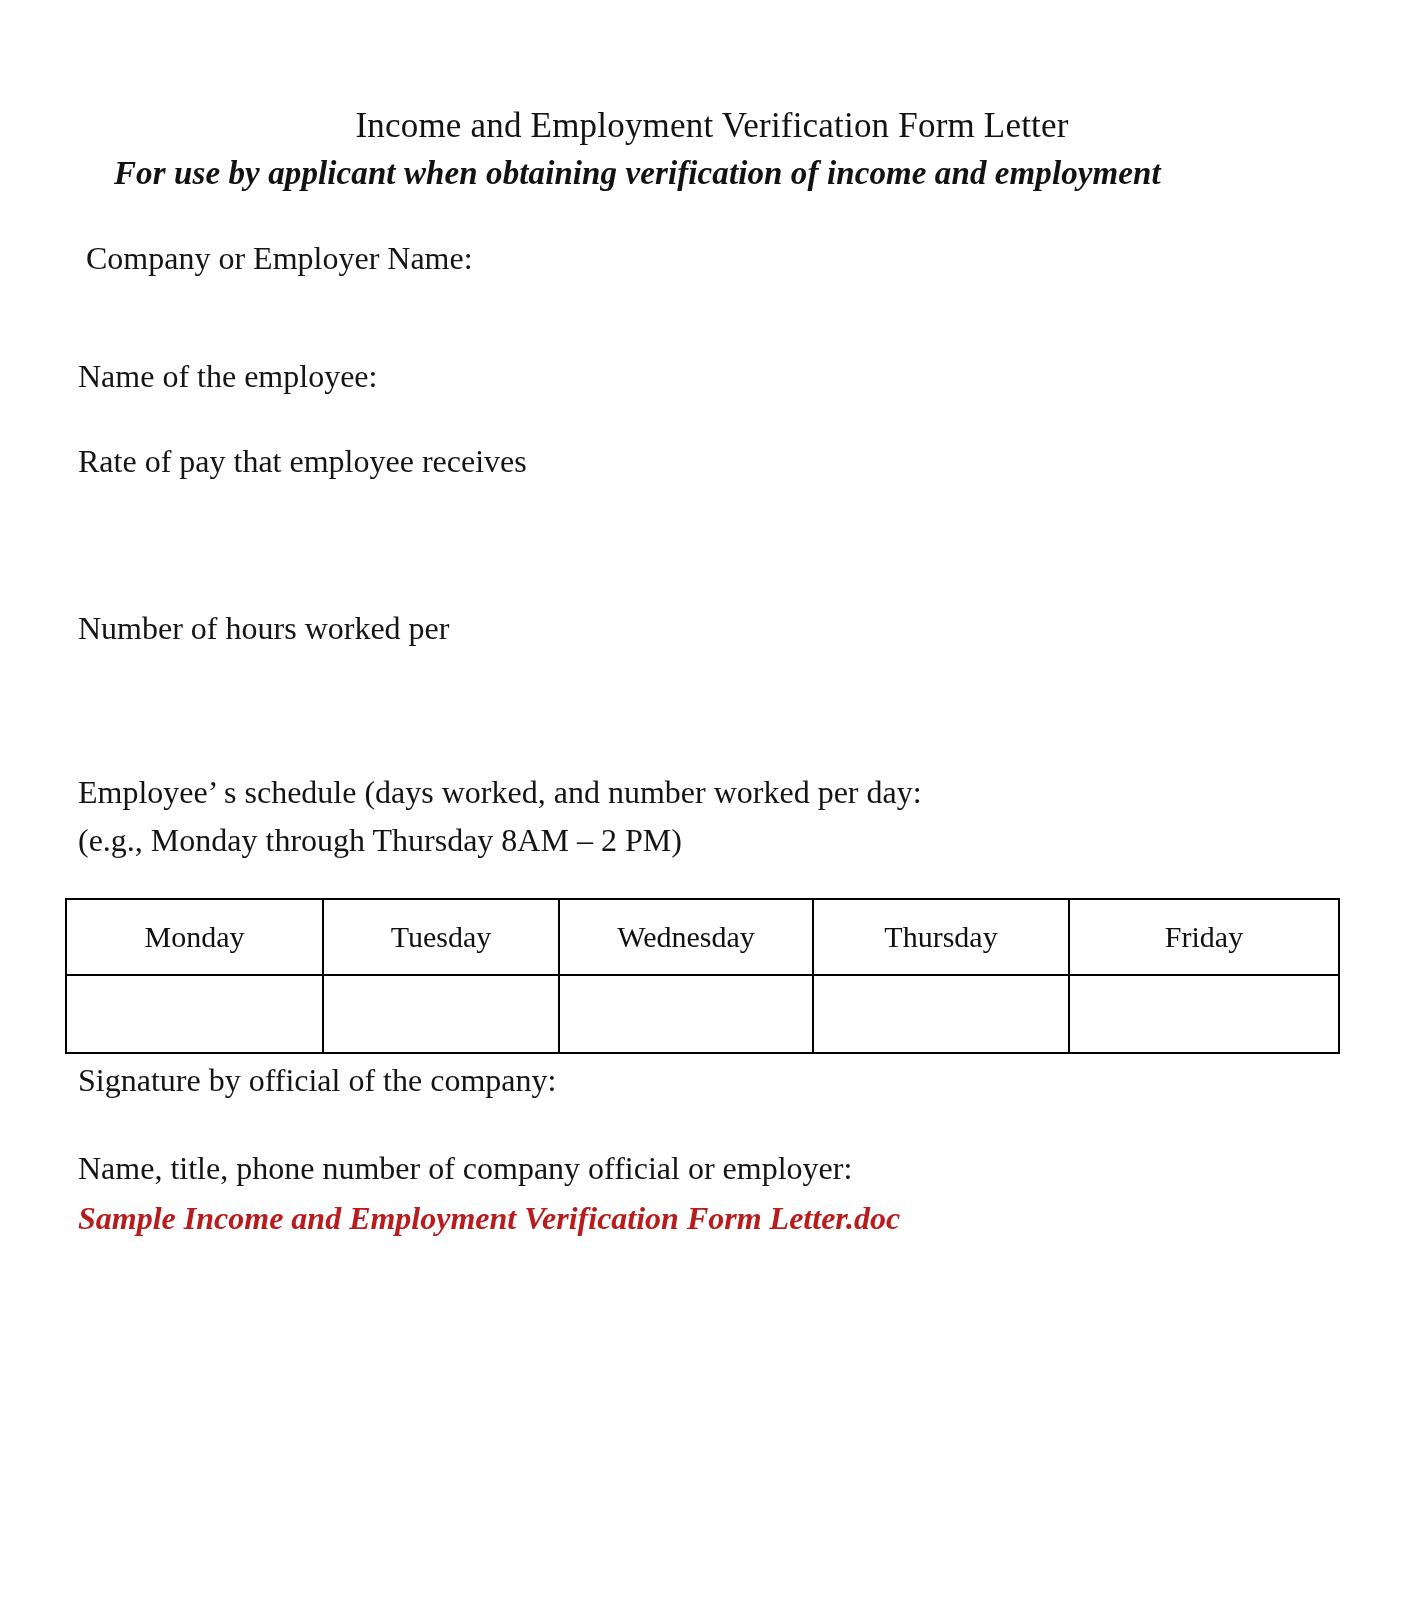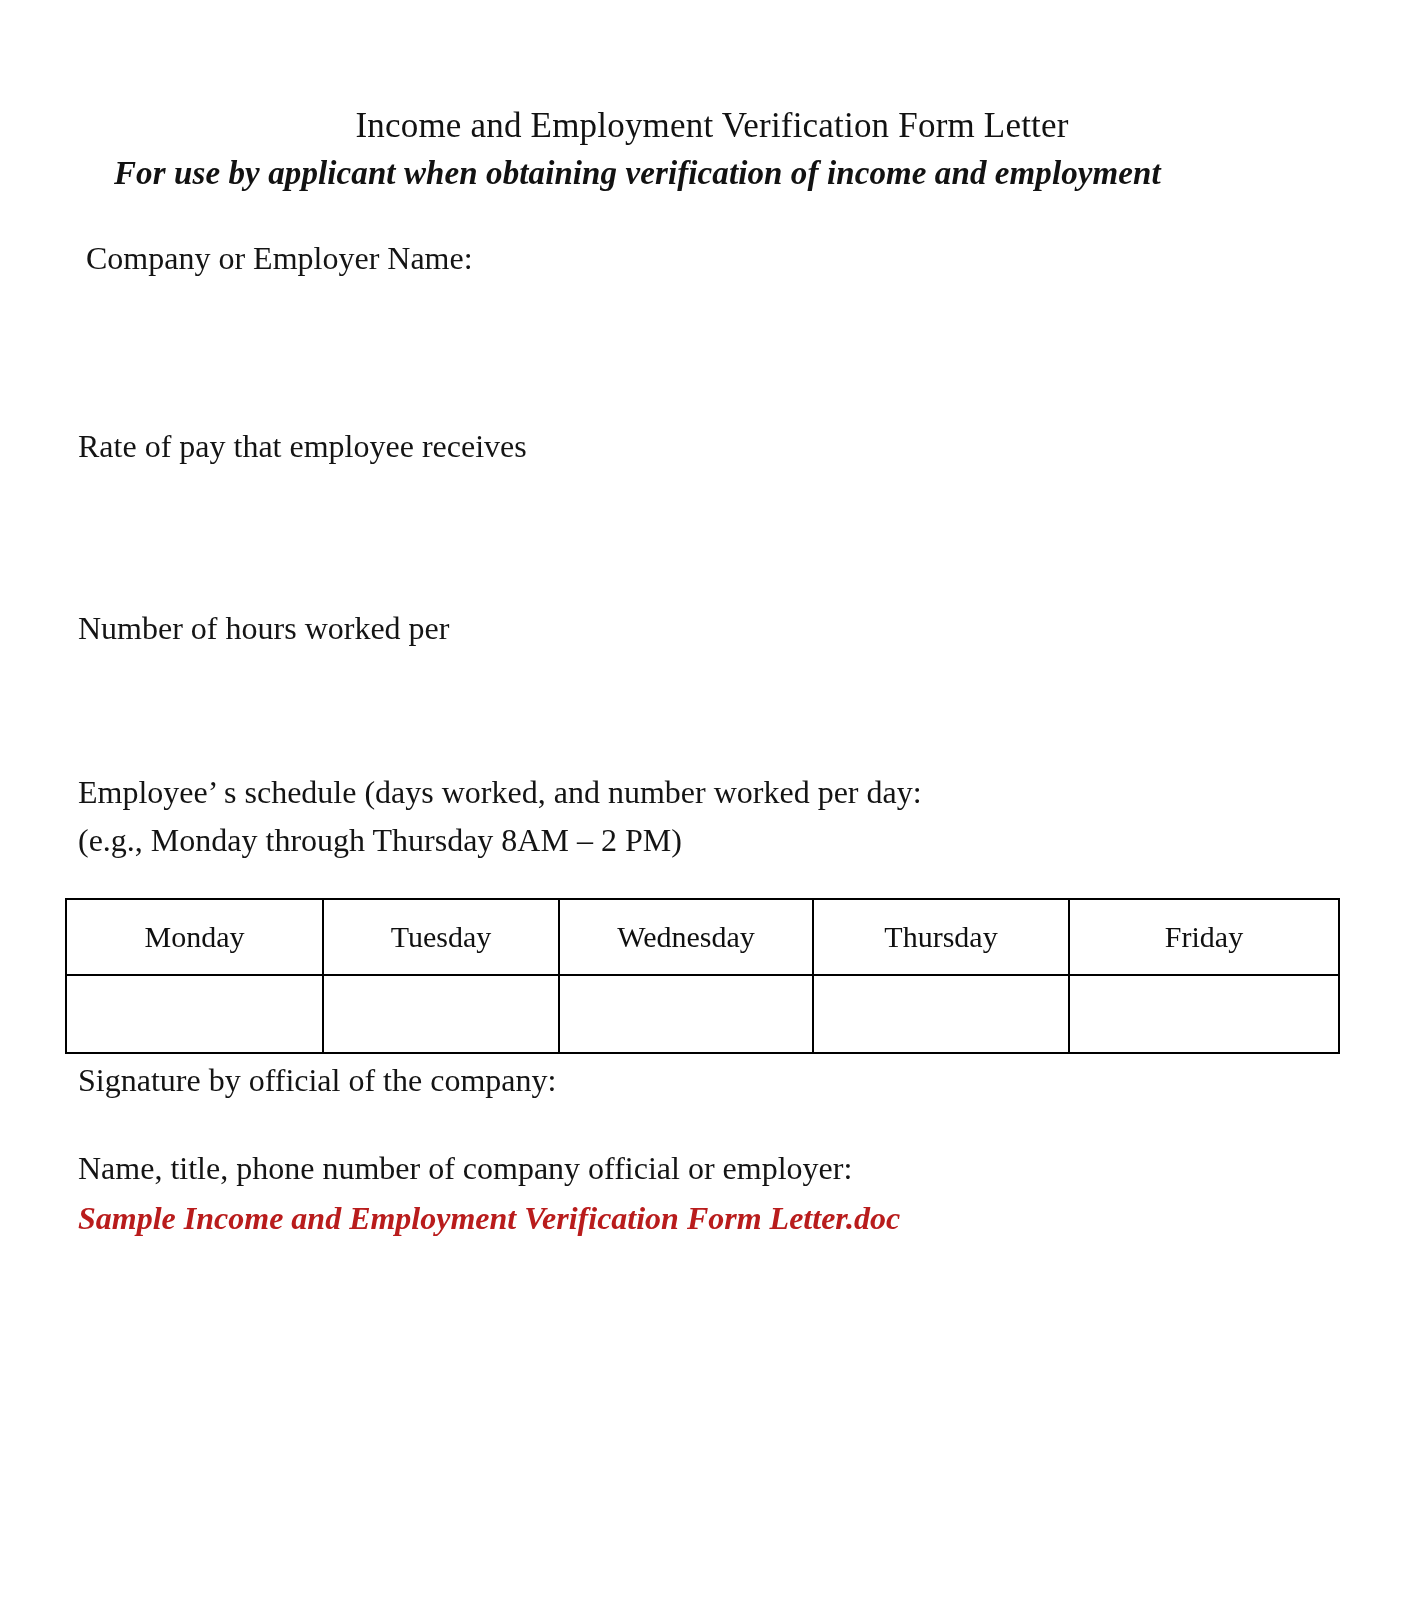--- a/index.html
+++ b/index.html
@@ -58,21 +58,21 @@
     line-height: 48px;
     color: #141414;
     white-space: nowrap;
   }
   .field-block .line {
     display: block;
   }
 
   .fb-company   { top: 234px; margin-left: 8px; }
   .fb-empname   { top: 352px; }
-  .fb-rate      { top: 422px; }
+  .fb-rate      { top: 437px; }
   .fb-hours     { top: 604px; }
   .fb-schedule  { top: 768px; }
   .fb-signature { top: 1056px; }
   .fb-nametitle { top: 1144px; }
 
   .filename-line {
     position: absolute;
     left: 78px;
     top: 1194px;
     font-size: 32px;
@@ -122,20 +122,23 @@
 <div class="page">
 
   <div class="doc-title">Income and Employment Verification Form Letter</div>
 
   <div class="doc-subtitle">For use by applicant when obtaining verification of income and employment</div>
 
   <div class="field-block fb-company">
     <span class="line">Company or Employer Name:</span>
   </div>
 
+  <div class="field-block fb-empname">
+    <span class="line">Name of the employee:</span>
+  </div>
 
   <div class="field-block fb-rate">
     <span class="line">Rate of pay that employee receives</span>
   </div>
 
   <div class="field-block fb-hours">
     <span class="line">Number of hours worked per</span>
   </div>
 
   <div class="field-block fb-schedule">

